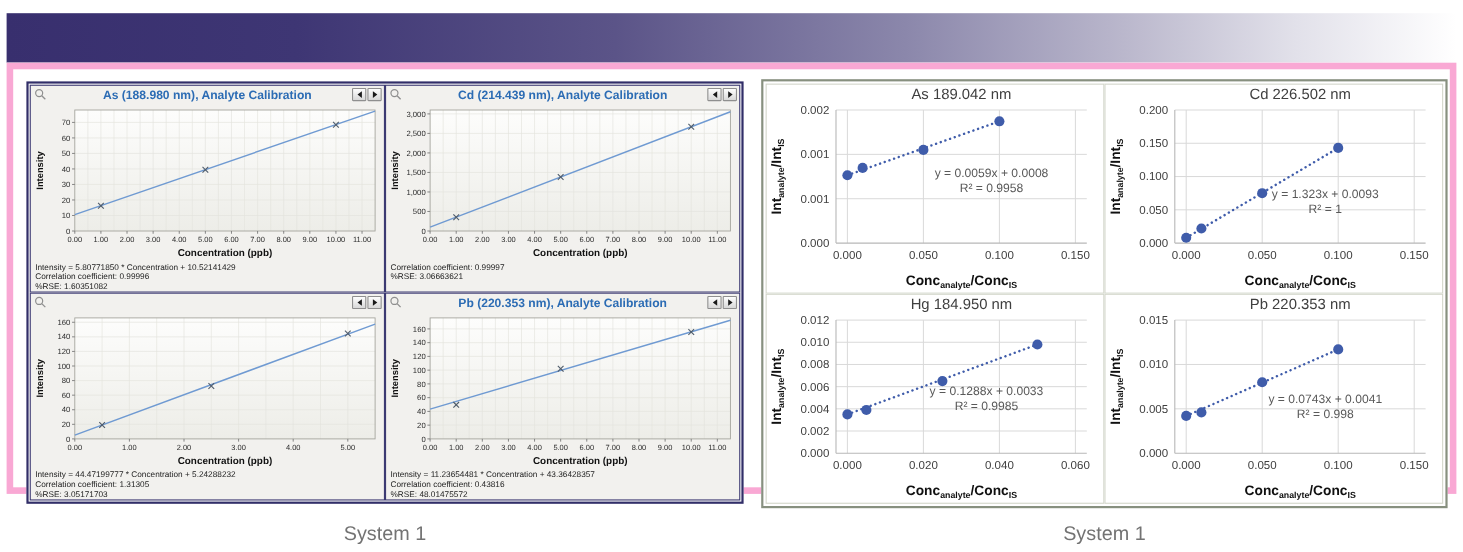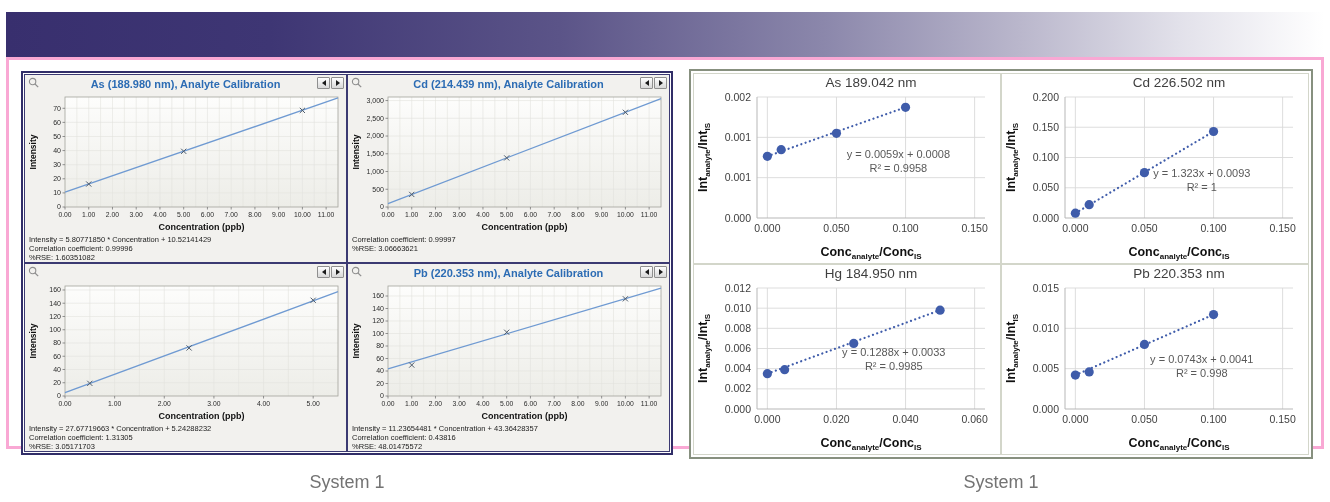--- a/index.html
+++ b/index.html
@@ -1,20 +1,20 @@
 <!DOCTYPE html>
 <html><head>
 <meta charset="utf-8">
 <style>
   html,body{margin:0;padding:0;background:#fff;}
   body{width:1330px;height:502px;position:relative;font-family:"Liberation Sans",sans-serif;-webkit-font-smoothing:antialiased;}
   .figure{position:absolute;inset:0;background:#fff;}
   .banner{position:absolute;left:6px;top:12px;width:1318px;height:45px;
     background:linear-gradient(90deg,#382f6e 0%,#3e3674 20%,#5b5488 42%,#8b87ab 62%,#bab7cc 77%,#e2e1ea 89%,#ffffff 100%);}
-  .content{position:absolute;left:6px;top:57px;width:1318px;height:392px;border:3px solid #f9a8d4;box-sizing:border-box;background:#fff;}
+  .content{position:absolute;left:6px;top:57px;width:1318px;height:392px;border:6px solid #f9a8d4;box-sizing:border-box;background:#fff;}
   
   .s1-box{position:absolute;left:12px;top:11px;width:652px;height:384px;box-sizing:border-box;
     border:2px solid #312e68;padding:1px;background:#fff;}
   .s1-grid{display:grid;grid-template-columns:1fr 1fr;grid-template-rows:1fr 1fr;width:646px;height:378px;}
   .s1-cell{position:relative;background:#f2f1ee;box-sizing:border-box;border:1px solid #3c3a72;overflow:hidden;}
   .s1-header{position:relative;height:17px;}
   .s1-title{position:absolute;left:0;right:0;top:3px;text-align:center;font-size:11px;font-weight:bold;color:#2c6cb4;}
   .magnifier{position:absolute;left:3px;top:2px;width:12px;height:12px;}
   .s1-nav{position:absolute;right:2px;top:2px;display:flex;gap:1px;}
   .nav-btn{width:13px;height:12px;border:1px solid #8f8f8f;background:linear-gradient(#fefefe,#d8d8d8);
@@ -356,21 +356,21 @@
                 <text x="188.9090909090909" y="125" text-anchor="middle" font-size="6.8" fill="#2b2b2b">3.00</text>
                 <line x1="238.54545454545456" y1="115" x2="238.54545454545456" y2="117.5" stroke="#777" stroke-width="0.8"></line>
                 <text x="238.54545454545456" y="125" text-anchor="middle" font-size="6.8" fill="#2b2b2b">4.00</text>
                 <line x1="288.1818181818182" y1="115" x2="288.1818181818182" y2="117.5" stroke="#777" stroke-width="0.8"></line>
                 <text x="288.1818181818182" y="125" text-anchor="middle" font-size="6.8" fill="#2b2b2b">5.00</text>
               </g>
               <text x="176.5" y="138" text-anchor="middle" font-size="9" font-weight="bold" fill="#111">Concentration (ppb)</text>
               <text x="11" y="60" text-anchor="middle" font-size="8.5" font-weight="bold" fill="#111" transform="rotate(-90 11 60)">Intensity</text>
             </svg>
           <div class="s1-stats">
-            <div>Intensity = 27.67719663 * Concentration + 5.24288232</div>
+            <div>Intensity = 44.47199777 * Concentration + 5.24288232</div>
             <div>Correlation coefficient: 1.31305</div>
             <div>%RSE: 3.05171703</div>
           </div>
         </div>
 
         <div class="s1-cell">
           <div class="s1-header">
             <svg class="magnifier" viewBox="0 0 12 12">
                 <circle cx="4.6" cy="4.6" r="3.2" fill="none" stroke="#8f8f8f" stroke-width="1.1"></circle>
                 <line x1="7" y1="7" x2="10.2" y2="10.2" stroke="#8f8f8f" stroke-width="1.2"></line>

